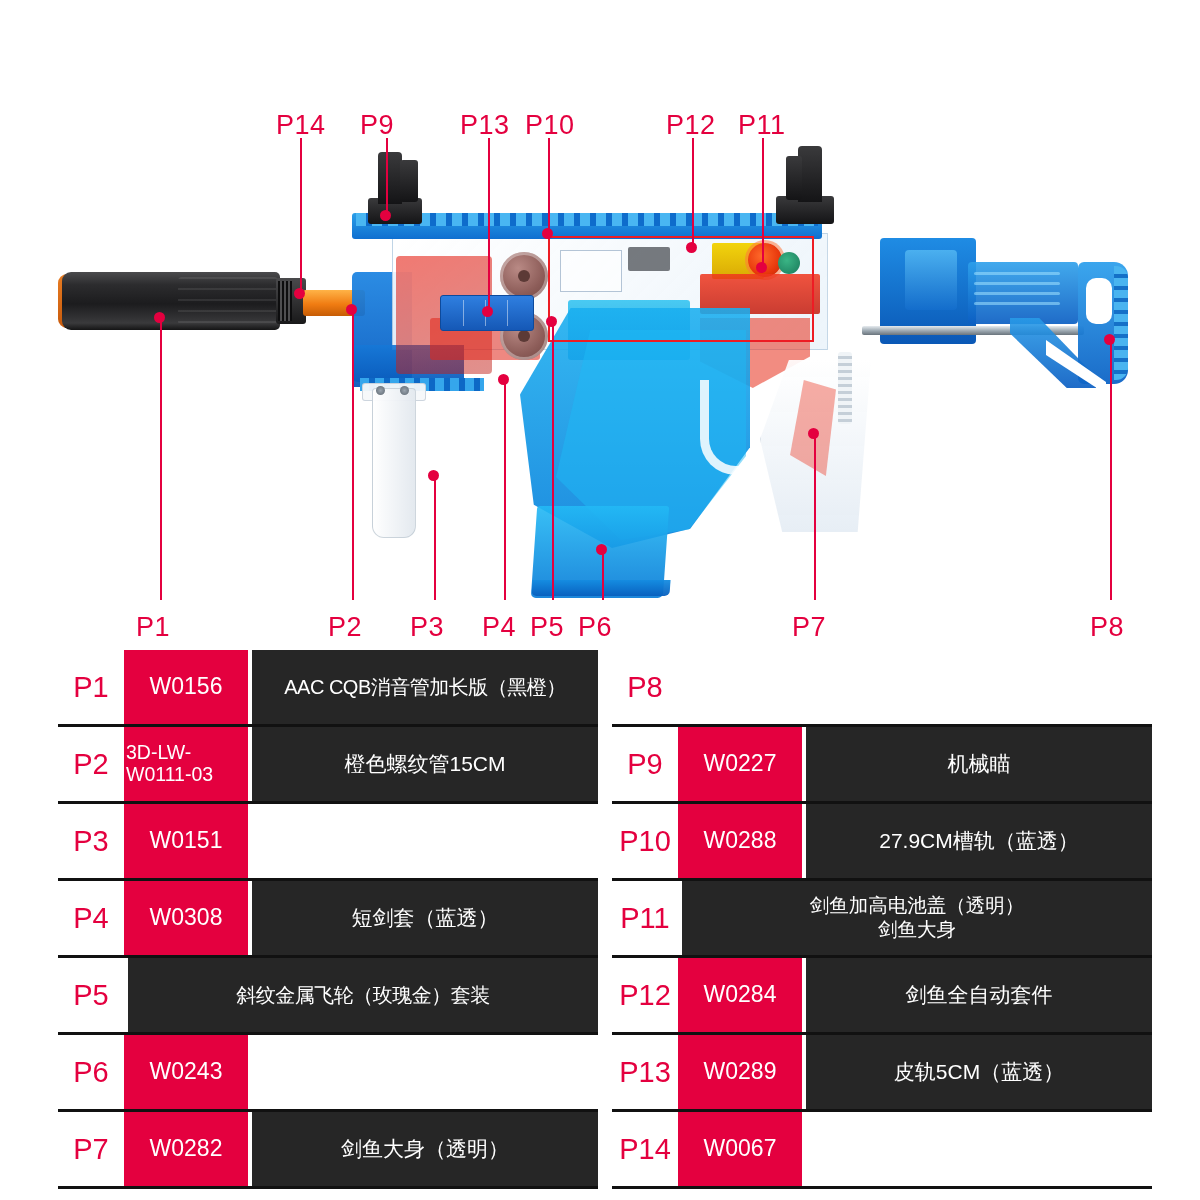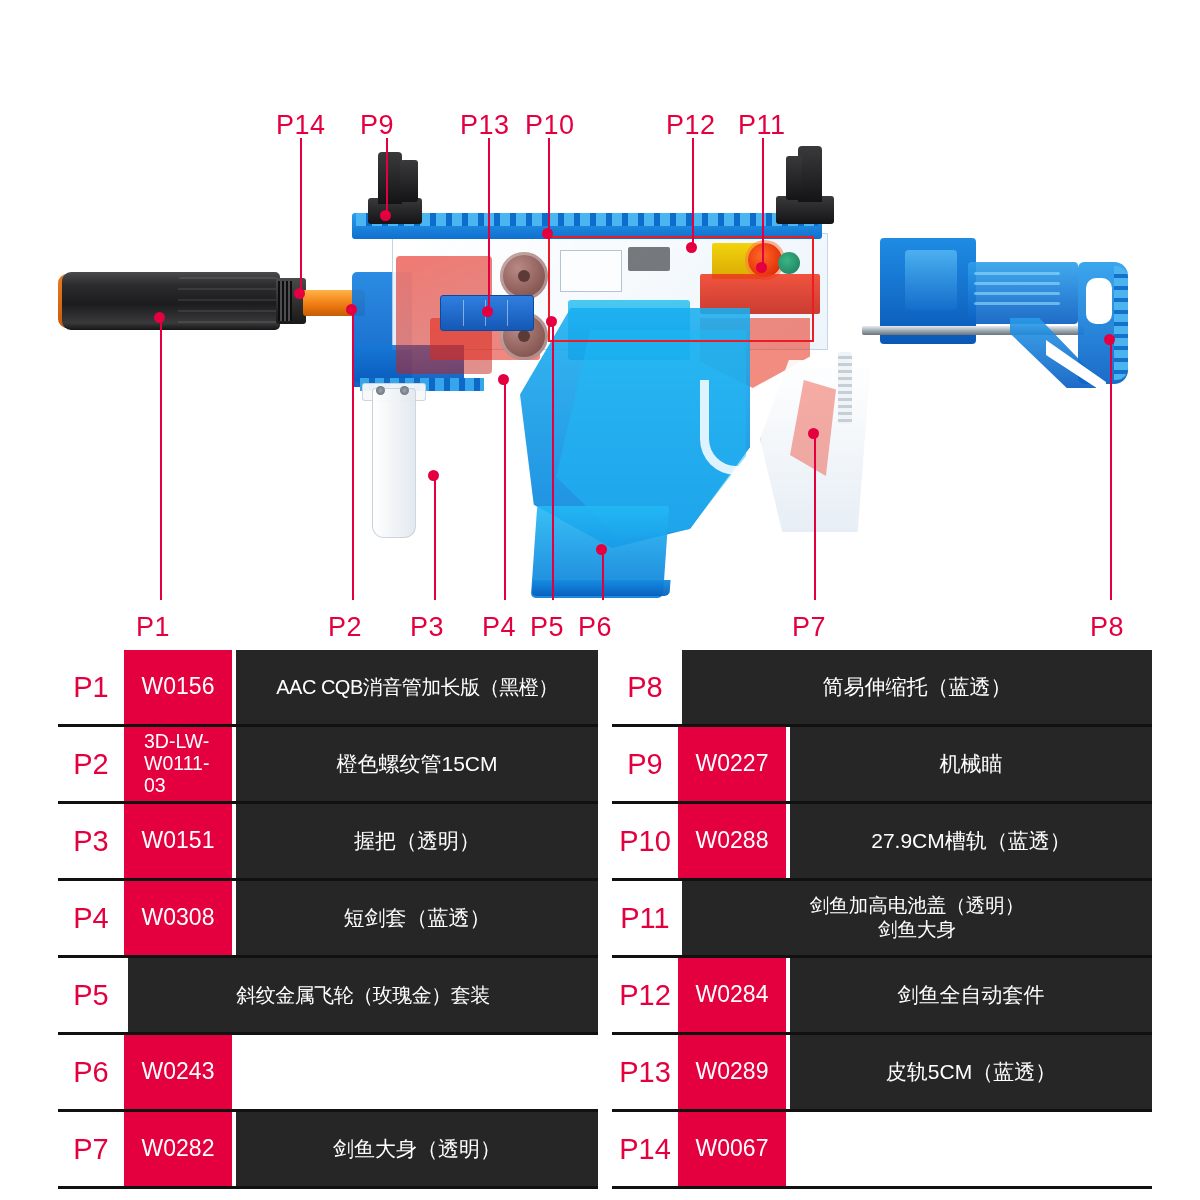--- a/index.html
+++ b/index.html
@@ -290,26 +290,26 @@
   .row{
     position:relative;height:74px;display:flex;align-items:stretch;
     border-bottom:3px solid #111;
   }
   .row:last-child{border-bottom:3px solid #111;}
   .c-pn{
     width:66px;flex:none;display:flex;align-items:center;justify-content:center;
     background:#ffffff;color:#E4003F;font-size:29px;line-height:1;
   }
   .c-sku{
-    width:108px;flex:none;background:#E4003F;color:#ffffff;
+    width:124px;flex:none;background:#E4003F;color:#ffffff;
     display:flex;align-items:center;justify-content:center;text-align:center;
     font-size:23px;line-height:1.12;padding:0 3px;box-sizing:border-box;
     white-space:pre-line;
   }
-  .c-sku.small{font-size:19.5px;text-align:left;padding-left:20px;justify-content:flex-start;}
+  .c-sku.small{font-size:19.5px;text-align:left;padding-left:2px;justify-content:flex-start;}
   .c-desc{
     flex:1;background:#262626;color:#ffffff;
     display:flex;align-items:center;justify-content:center;text-align:center;
     font-size:21px;line-height:1.2;padding:0 6px;box-sizing:border-box;
     white-space:pre-line;margin-left:4px;
   }
   .c-desc.tight{font-size:20px;letter-spacing:-0.5px;}
   .c-desc.two{font-size:19.5px;line-height:1.22;}
 </style>
 </head>
@@ -450,21 +450,20 @@
         </div>
         <div class="row">
           <div class="c-pn">P2</div>
           <div class="c-sku small">3D-LW-
 W0111-03</div>
           <div class="c-desc">橙色螺纹管15CM</div>
         </div>
         <div class="row">
           <div class="c-pn">P3</div>
           <div class="c-sku">W0151</div>
-          <div class="c-desc">握把（透明）</div>
         </div>
         <div class="row">
           <div class="c-pn">P4</div>
           <div class="c-sku">W0308</div>
           <div class="c-desc">短剑套（蓝透）</div>
         </div>
         <div class="row">
           <div class="c-pn">P5</div>
           <div class="c-desc tight">斜纹金属飞轮（玫瑰金）套装</div>
         </div>
@@ -474,21 +473,20 @@
         </div>
         <div class="row">
           <div class="c-pn">P7</div>
           <div class="c-sku">W0282</div>
           <div class="c-desc">剑鱼大身（透明）</div>
         </div>
       </div>
     <div class="tbl right" id="tbl-right">
         <div class="row">
           <div class="c-pn">P8</div>
-          <div class="c-desc">简易伸缩托（蓝透）</div>
         </div>
         <div class="row">
           <div class="c-pn">P9</div>
           <div class="c-sku">W0227</div>
           <div class="c-desc">机械瞄</div>
         </div>
         <div class="row">
           <div class="c-pn">P10</div>
           <div class="c-sku">W0288</div>
           <div class="c-desc">27.9CM槽轨（蓝透）</div>

